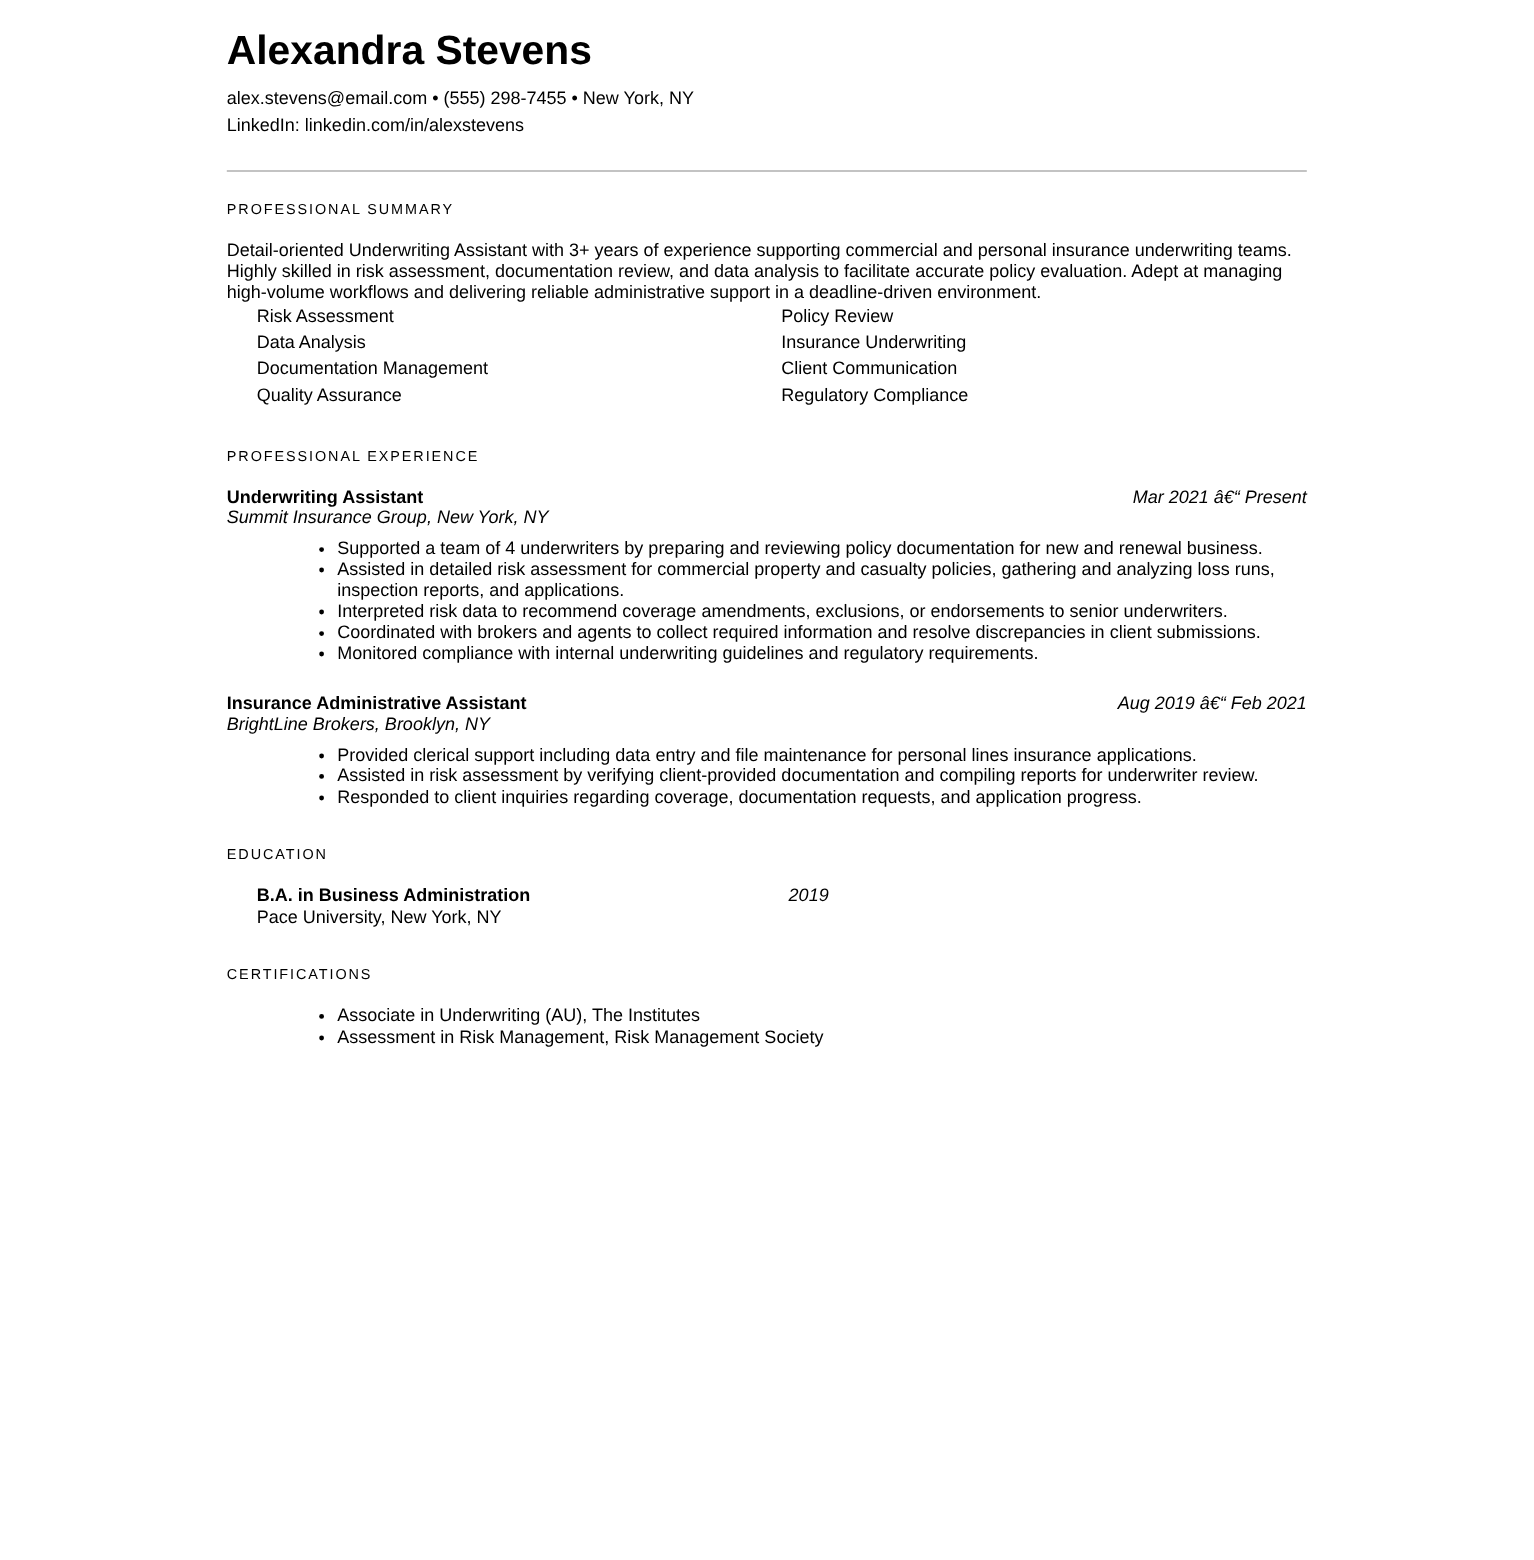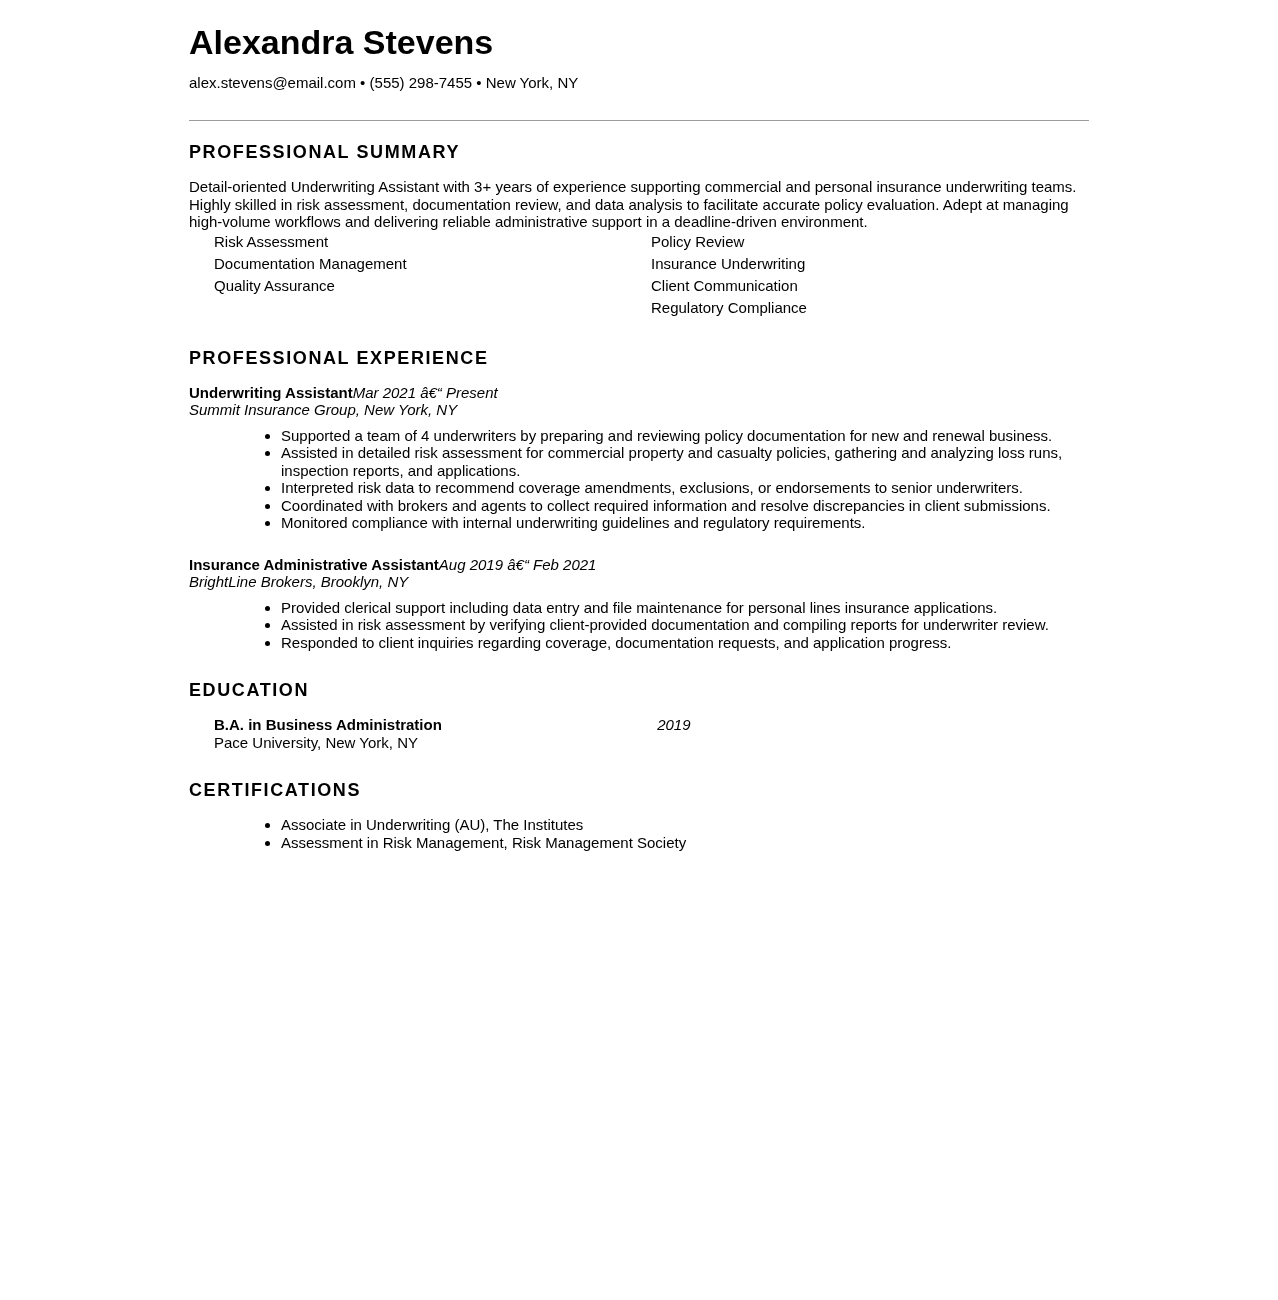--- a/index.html
+++ b/index.html
@@ -34,23 +34,23 @@
   }
   .rule {
     border: none;
     border-top: 1px solid #9c9c9c;
     margin: 26px 0 0 0;
   }
 
   
   .section h2 {
     margin: 30px 0 16px 0;
-    font-size: 18px;
+    font-size: 12px;
     line-height: 19px;
-    font-weight: bold;
+    font-weight: normal;
     letter-spacing: 1.6px;
   }
   .section.first h2 {
     margin-top: 22px;
   }
   .body-text {
     margin: 0;
   }
 
   
@@ -66,20 +66,21 @@
   .skills-col li {
     line-height: 22px;
   }
 
   
   .job + .job {
     margin-top: 24px;
   }
   .job-header {
     display: flex;
+    justify-content: space-between;
     align-items: baseline;
   }
   .job-title {
     font-weight: bold;
   }
   .job-dates {
     font-style: italic;
   }
   .job-company {
     font-style: italic;
@@ -107,33 +108,35 @@
   }
 </style>
 </head>
 <body>
 
 <div class="page">
 
   <header>
     <h1 class="resume-name">Alexandra Stevens</h1>
     <p class="contact-line">alex.stevens@email.com • (555) 298-7455 • New York, NY</p>
+    <p class="contact-line">LinkedIn: linkedin.com/in/alexstevens</p>
   </header>
 
   <hr class="rule">
 
   <section class="section first">
     <h2>PROFESSIONAL SUMMARY</h2>
     <p class="body-text">Detail-oriented Underwriting Assistant with 3+ years of experience supporting commercial and personal insurance underwriting teams. Highly skilled in risk assessment, documentation review, and data analysis to facilitate accurate policy evaluation. Adept at managing high-volume workflows and delivering reliable administrative support in a deadline-driven environment.</p>
   </section>
 
   <section class="section">
     <div class="skills-grid">
       <ul class="skills-col">
         <li>Risk Assessment</li>
+        <li>Data Analysis</li>
         <li>Documentation Management</li>
         <li>Quality Assurance</li>
       </ul>
       <ul class="skills-col">
         <li>Policy Review</li>
         <li>Insurance Underwriting</li>
         <li>Client Communication</li>
         <li>Regulatory Compliance</li>
       </ul>
     </div>

